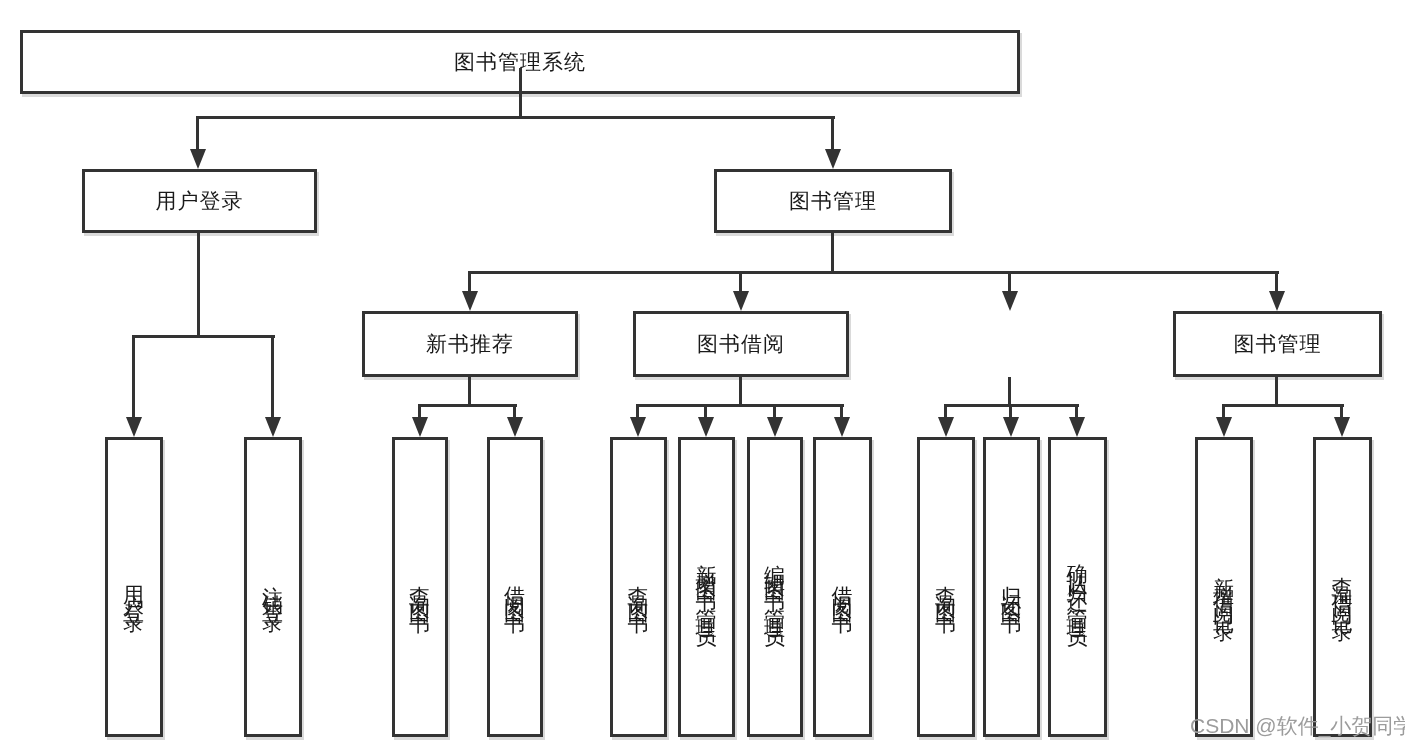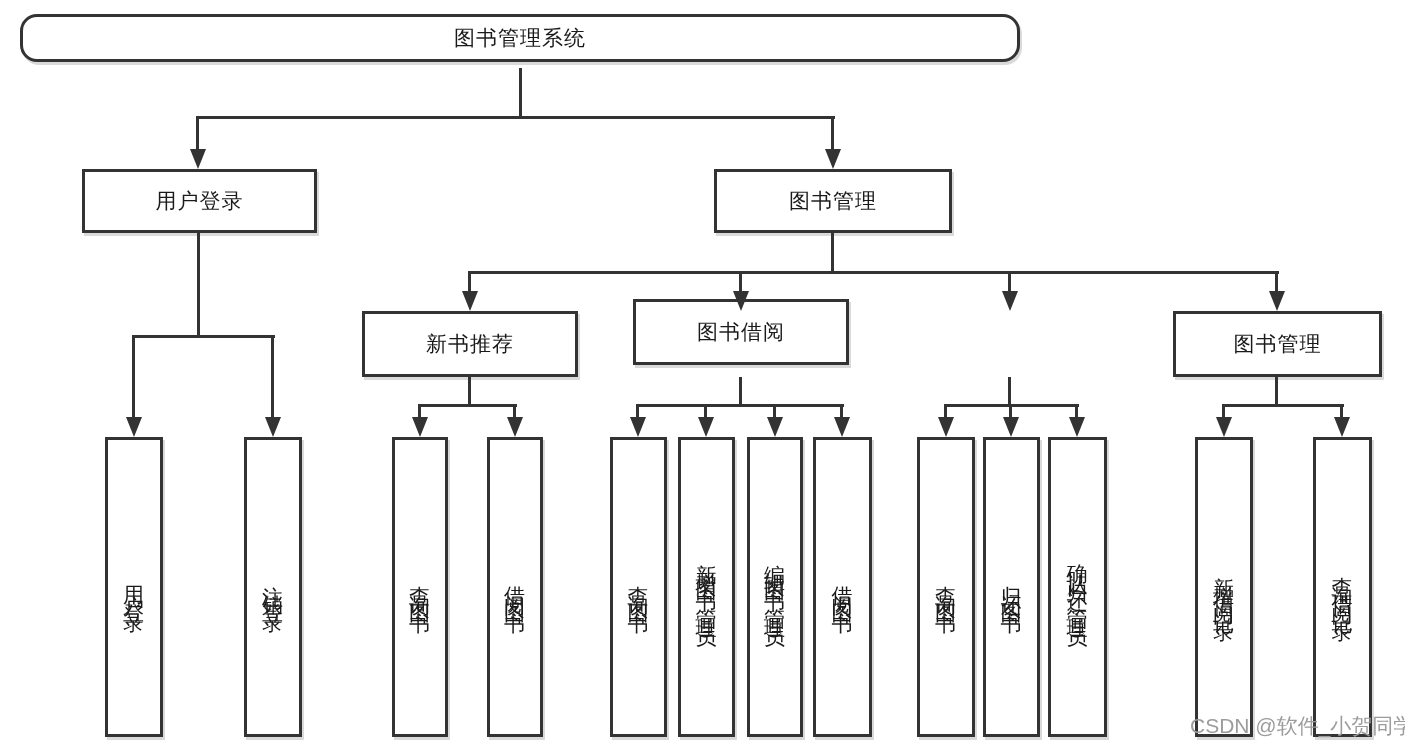--- a/index.html
+++ b/index.html
@@ -67,37 +67,37 @@
     font-size: 21px;
     white-space: nowrap;
     z-index: 5;
   }
 </style>
 </head>
 <body>
 
 <div class="canvas">
 
-  <div class="node" style="left:20px; top:14px; width:1000px; height:48px;border-radius:17px;">
+  <div class="node" style="left:20px; top:30px; width:1000px; height:64px;">
     <span class="htext">图书管理系统</span>
   </div>
 
   <div class="node" style="left:82px; top:169px; width:235px; height:64px;">
     <span class="htext">用户登录</span>
   </div>
 
   <div class="node" style="left:714px; top:169px; width:238px; height:64px;">
     <span class="htext">图书管理</span>
   </div>
 
   <div class="node" style="left:362px; top:311px; width:216px; height:66px;">
     <span class="htext">新书推荐</span>
   </div>
 
-  <div class="node" style="left:633px; top:299px; width:216px; height:66px;">
+  <div class="node" style="left:633px; top:311px; width:216px; height:66px;">
     <span class="htext">图书借阅</span>
   </div>
 
 
   <div class="node" style="left:1173px; top:311px; width:209px; height:66px;">
     <span class="htext">图书管理</span>
   </div>
 
   <div class="node" style="left:105px; top:437px; width:58px; height:300px;">
     <span class="vtext">用户登录</span>

